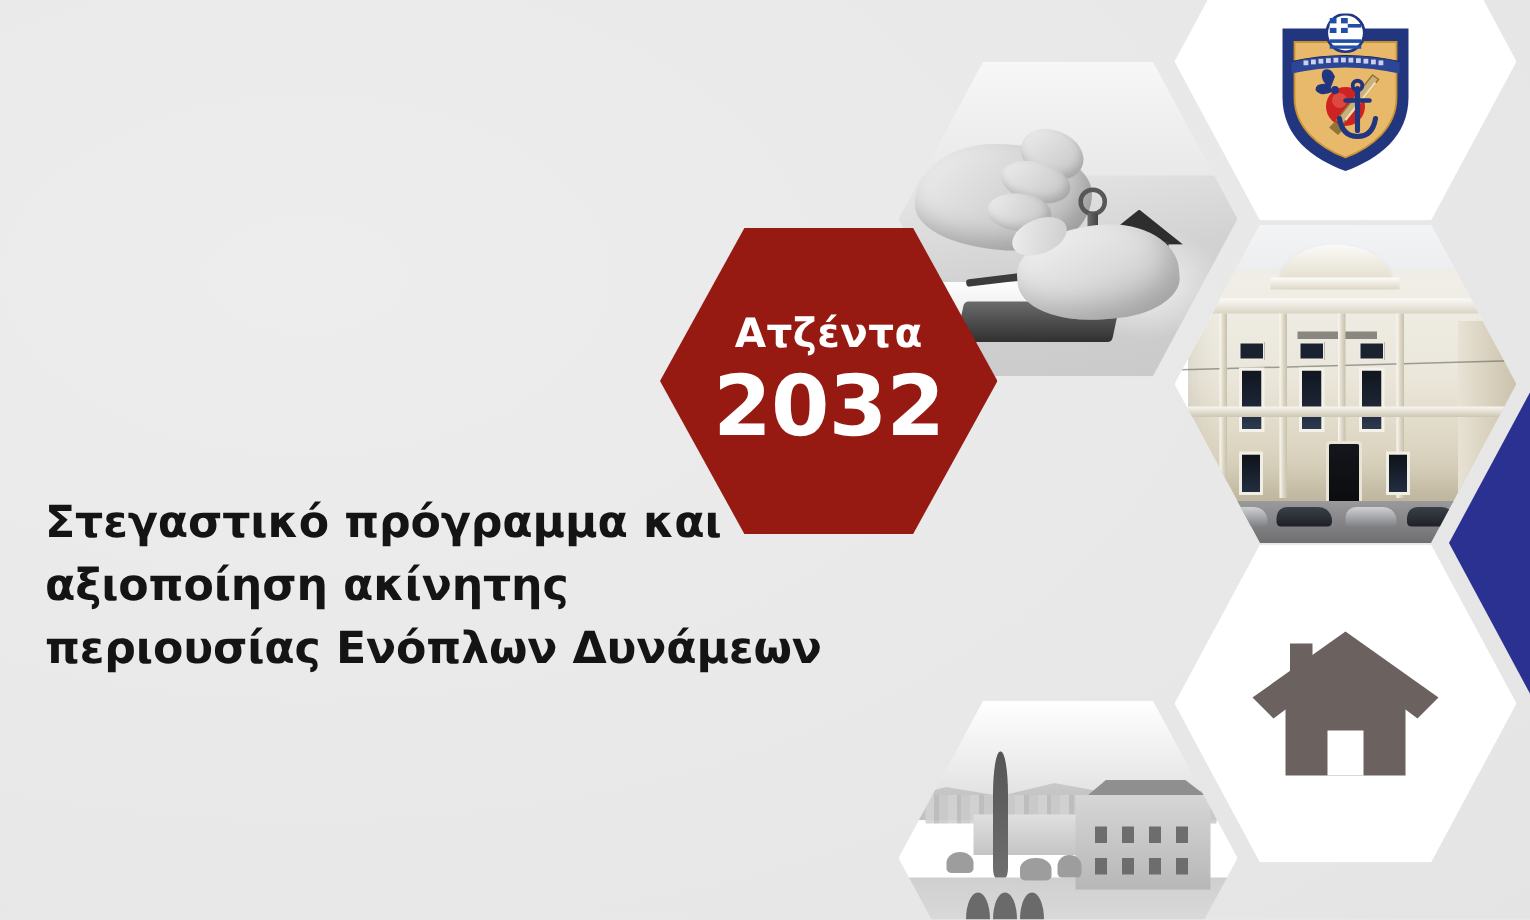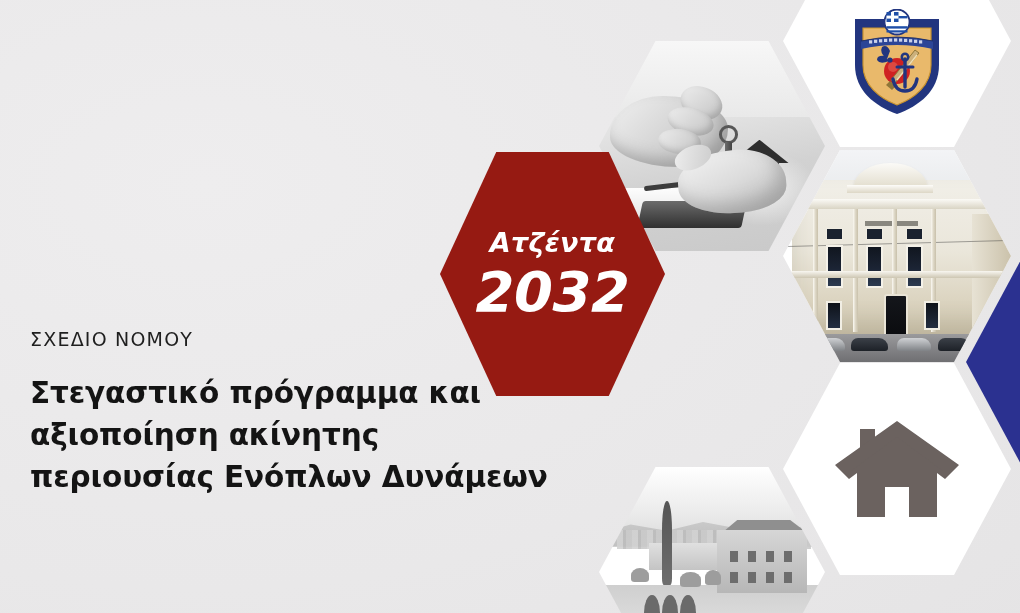--- a/index.html
+++ b/index.html
@@ -56,24 +56,23 @@
   }
 
   
   .hex.plate  { background:#ffffff; }
   .hex.redhex { background:#961a12; }
   .hex.bluehex{ background:#2b3190; }
 
   
   #hex-agenda {
     left:440px; top:152px;
-    width:225px; height:244px;
+    width:225px; height:204px;
     z-index:6;
     filter: drop-shadow(0 2px 5px rgba(0,0,0,0.13));
-    font-style: italic;
   }
   .agenda-text {
     text-align:center; color:#fff;
     line-height:1;
     user-select:none;
   }
   .agenda-word {
     font-size:27px; font-weight:700; letter-spacing:0.3px;
     display:block; margin-bottom:8px;
   }
@@ -319,21 +318,20 @@
 
   
   .house-glyph { width:128px; height:112px; }
 </style>
 </head>
 <body>
 
 <div id="banner">
 
   <div class="text-block">
-    <div class="kicker">ΣΧΕΔΙΟ ΝΟΜΟΥ</div>
     <div class="headline">Στεγαστικό πρόγραμμα και αξιοποίηση ακίνητης περιουσίας Ενόπλων Δυνάμεων</div>
   </div>
 
   <div class="hex bluehex" id="hex-blue">
     <div class="hex-inner"></div>
   </div>
 
   <div class="hex plate" id="hex-emblem">
     <div class="hex-inner" style="padding-top:44px;">
       <svg class="emblem" viewBox="0 0 96 108">

